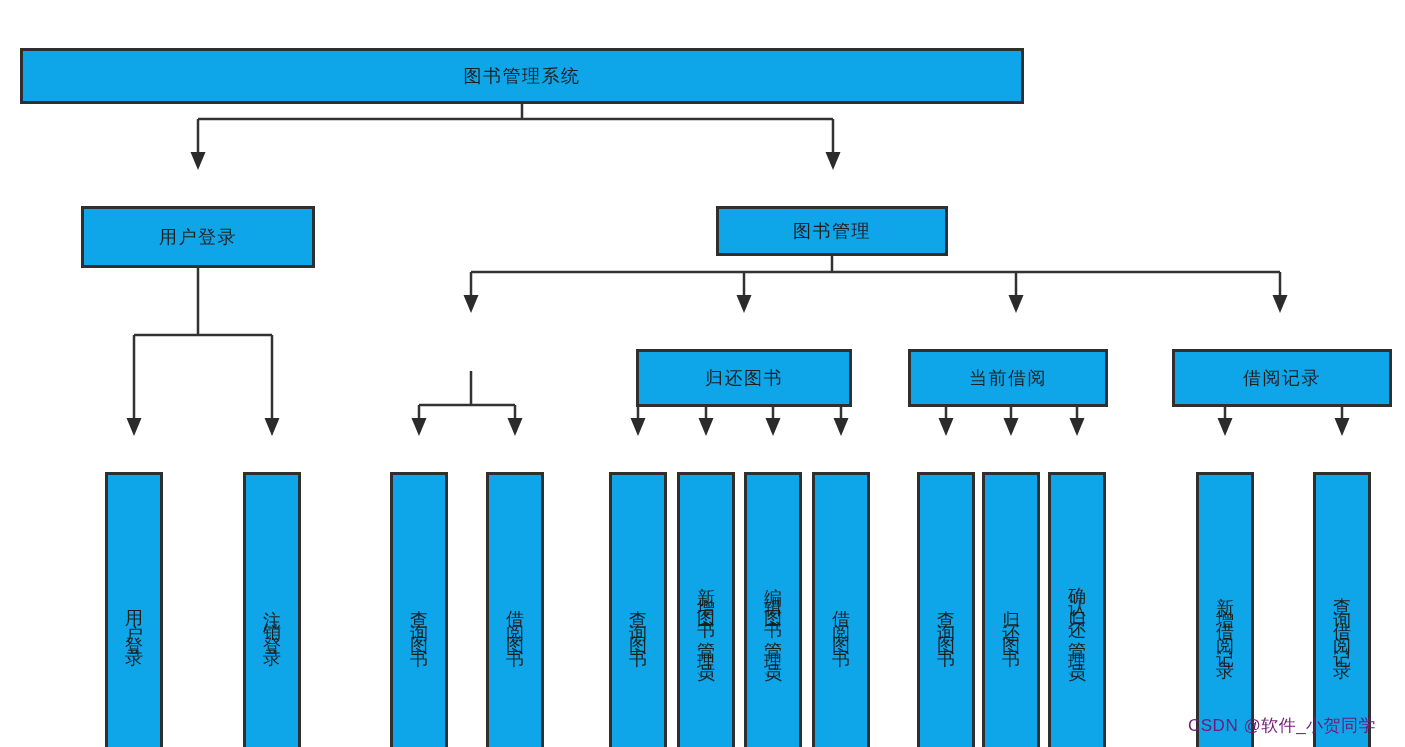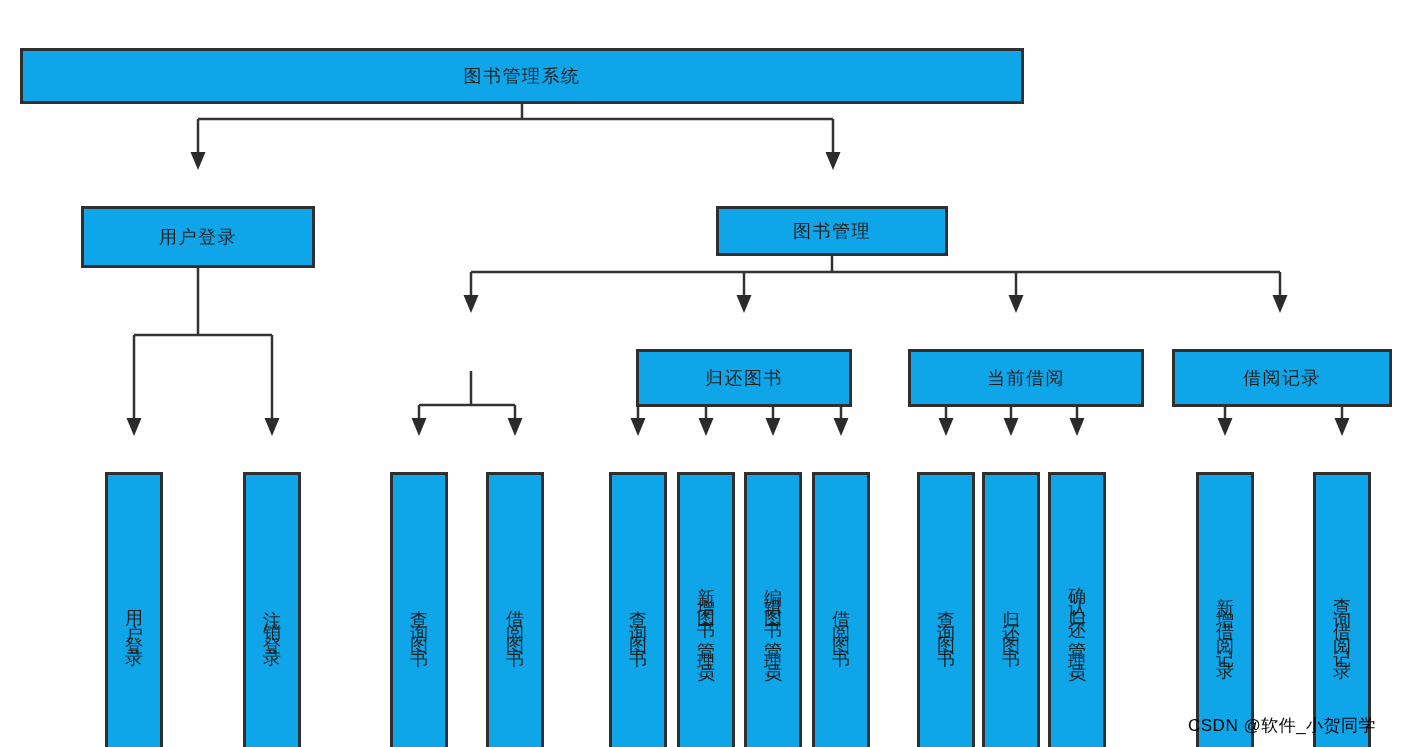--- a/index.html
+++ b/index.html
@@ -49,30 +49,30 @@
     color: #1f1f1f;
     letter-spacing: 13px;
     line-height: 1;
   }
   .vlabel.long { letter-spacing: 11px; }
   .watermark {
     position: absolute;
     left: 1188px;
     top: 714px;
     font-size: 17px;
-    color: #000000;
+    color: #701a75;
     letter-spacing: 0.5px;
     white-space: nowrap;
   }
   .lvl1 { left: 20px;  top: 12px;  width: 1004px; height: 56px; }
   .lvl2a { left: 81px;  top: 170px; width: 234px; height: 62px; }
   .lvl2b { left: 716px; top: 170px; width: 232px; height: 50px; }
   .lvl3a { left: 363px;  top: 313px; width: 216px; height: 58px; }
   .lvl3b { left: 636px;  top: 313px; width: 216px; height: 58px; }
-  .lvl3c { left: 908px;  top: 313px; width: 236px; height: 58px; }
+  .lvl3c { left: 908px;  top: 313px; width: 200px; height: 58px; }
   .lvl3d { left: 1172px; top: 313px; width: 220px; height: 58px; }
 </style>
 </head>
 <body>
 
 <div class="canvas">
 
   <svg class="connectors" width="1405" height="747" viewBox="0 0 1405 747">
     <g stroke="#333333" stroke-width="2.5" fill="none">
 

